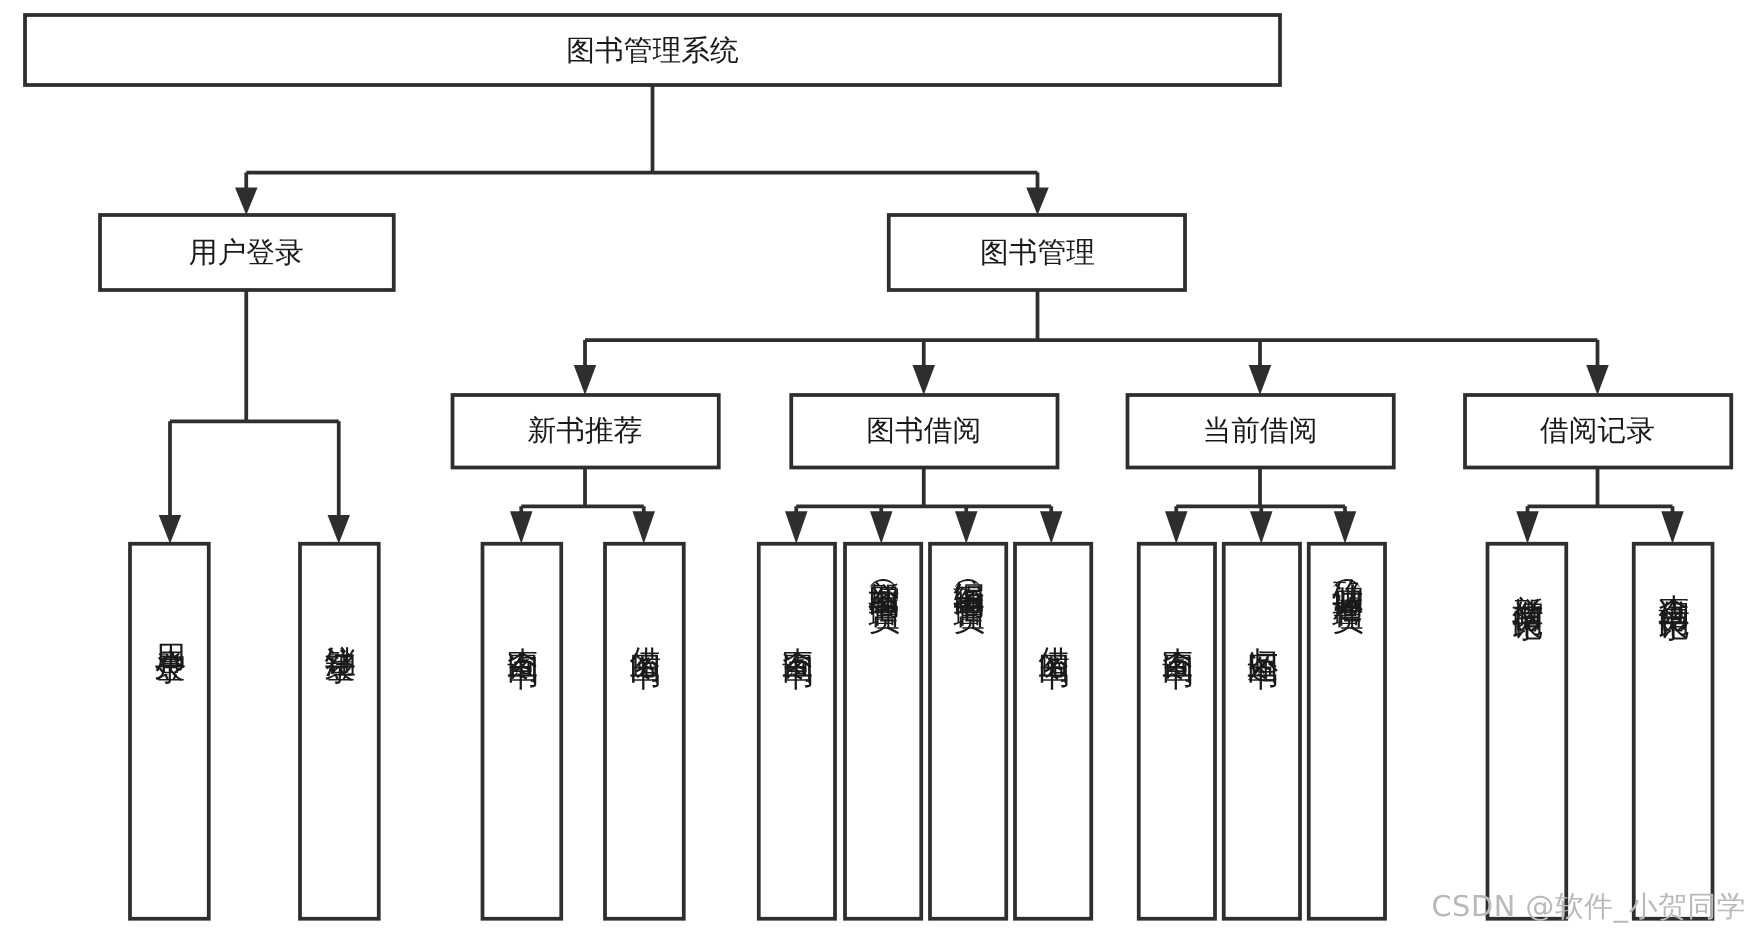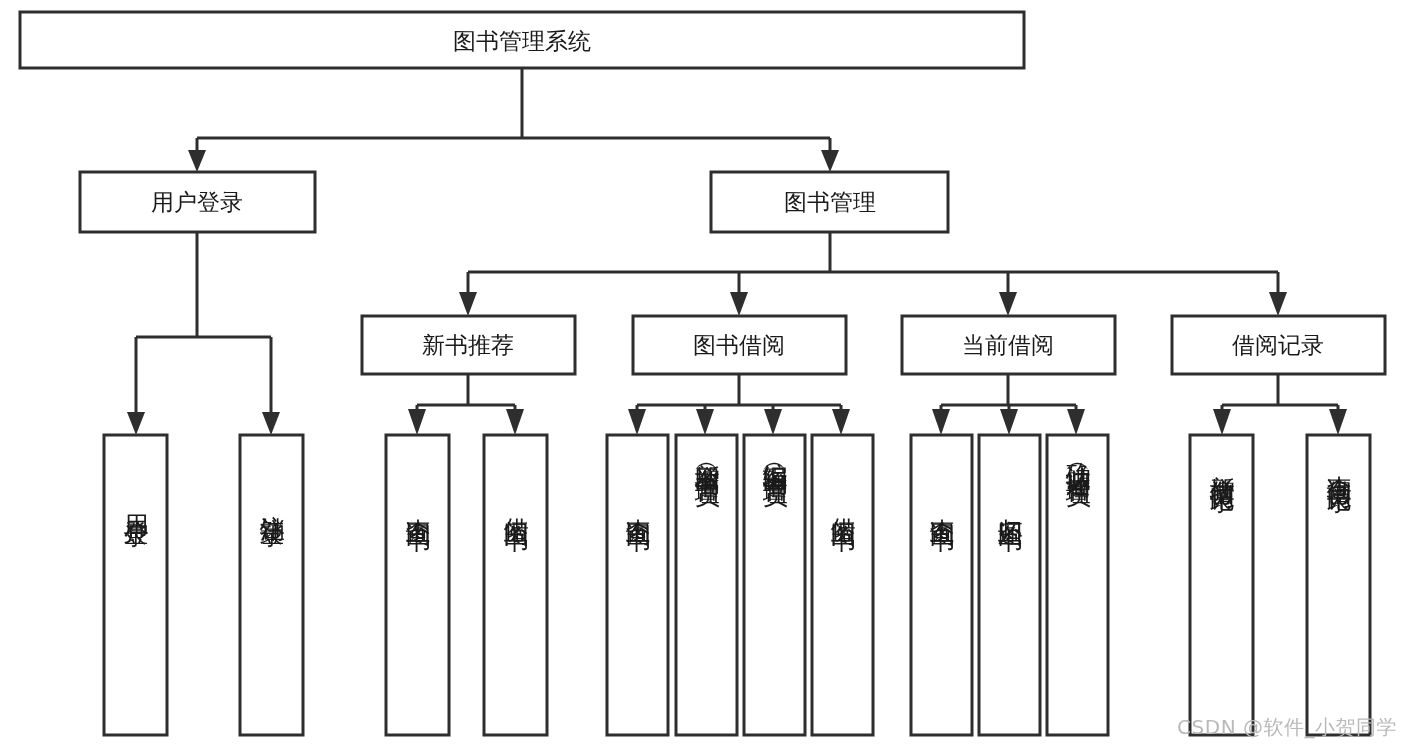--- a/index.html
+++ b/index.html
@@ -61,21 +61,21 @@
     line-height: 1.06;
     color: #1a1a1a;
     letter-spacing: 3px;
     white-space: nowrap;
   }
   .watermark {
     position: absolute;
     right: 8px;
     bottom: 6px;
     font-family: "DejaVu Sans", "Liberation Sans", sans-serif;
-    font-size: 20px;
+    font-size: 23px;
     color: #b9b9b9;
     letter-spacing: 0.5px;
     white-space: nowrap;
     margin-left: 41px;
   }
 </style>
 </head>
 <body>
 
 <div id="diagram-root">

